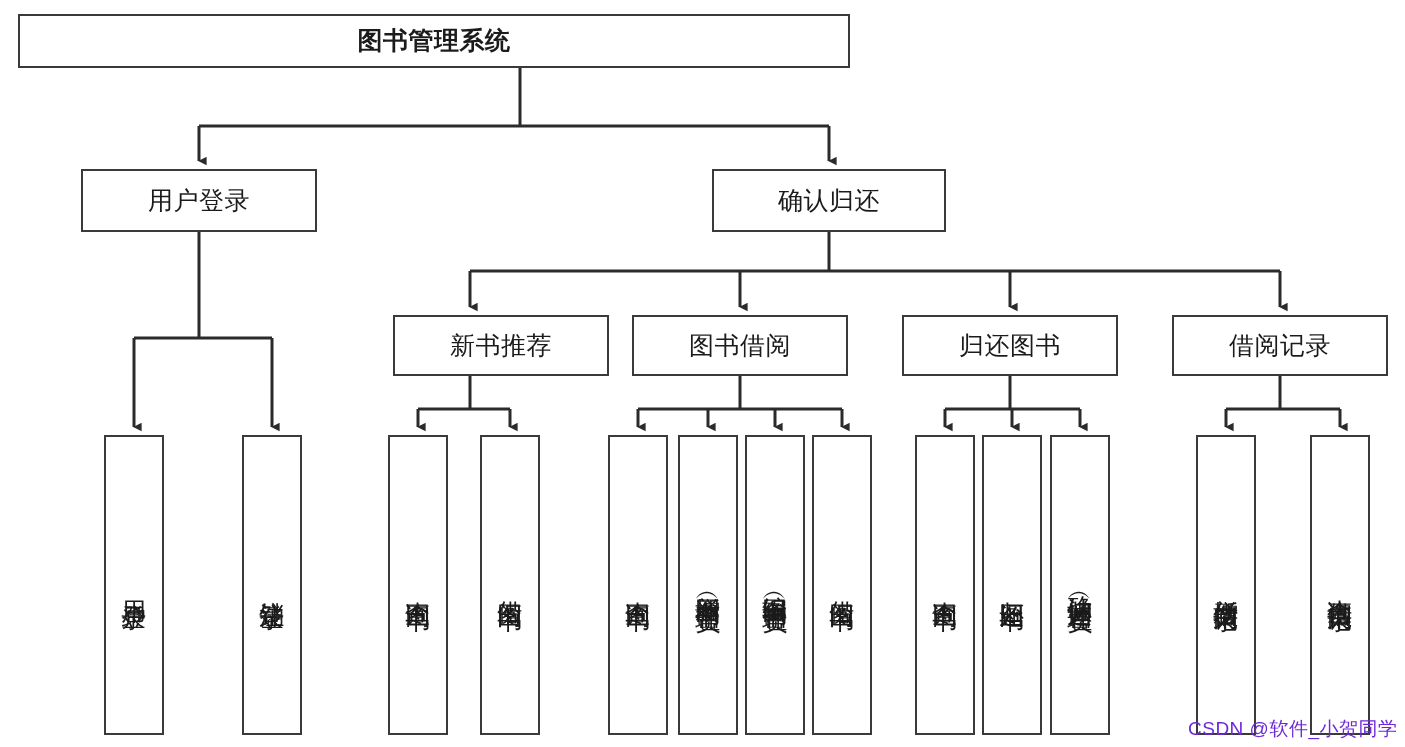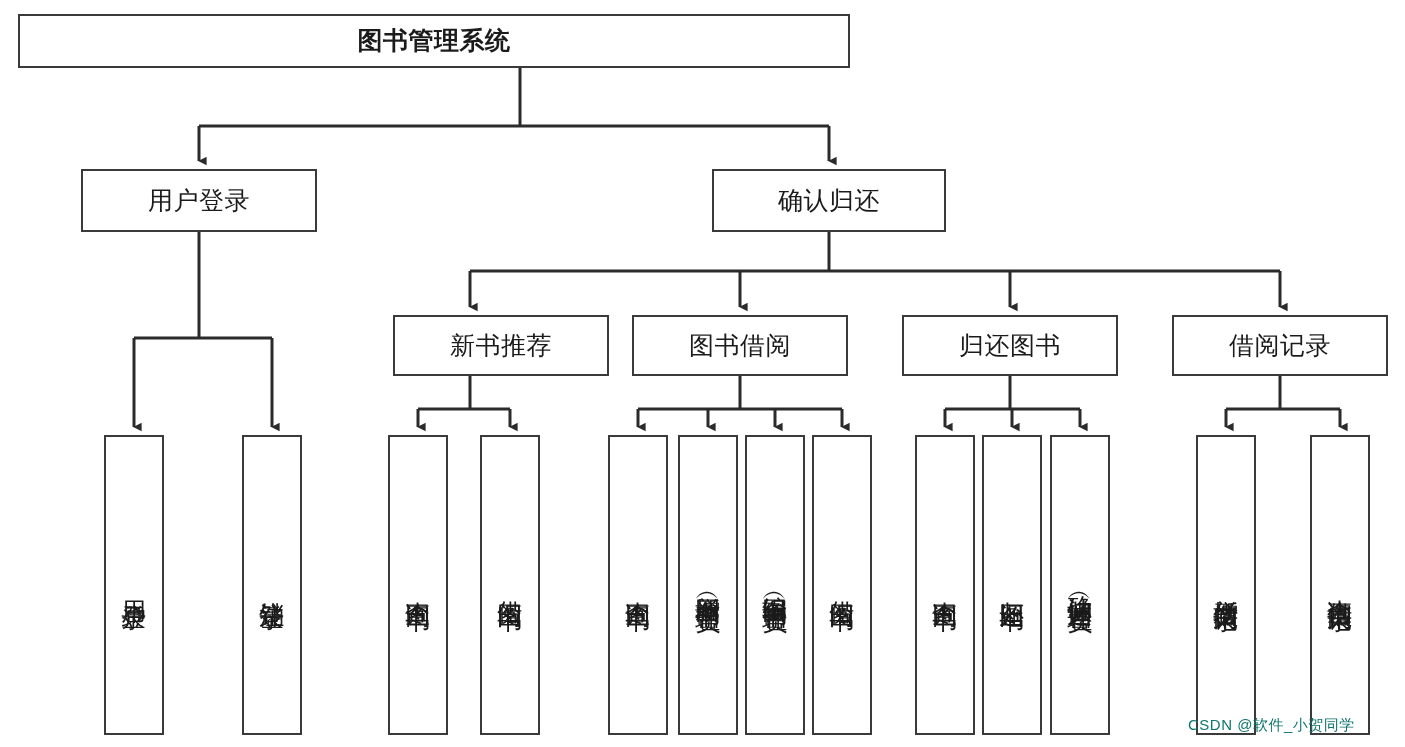--- a/index.html
+++ b/index.html
@@ -53,22 +53,22 @@
   .vert .node-label {
     writing-mode: vertical-rl;
     text-orientation: upright;
     font-size: 25px;
     line-height: 1.22;
     letter-spacing: 2px;
     white-space: nowrap;
   }
   .watermark {
     position: absolute;
-    font-size: 15px;
-    color: #0f766e;
+    font-size: 19px;
+    color: #6d28d9;
     letter-spacing: 0.5px;
     white-space: nowrap;
     user-select: none;
   }
 </style>
 </head>
 <body>
 
 <div id="diagram-root">
 

